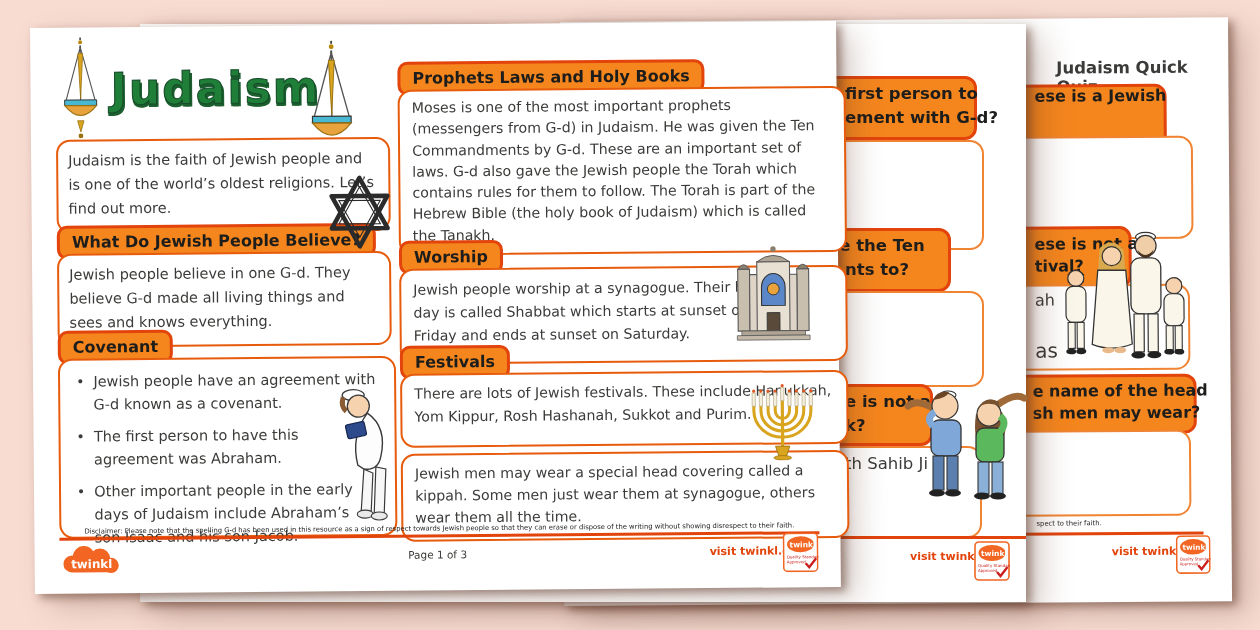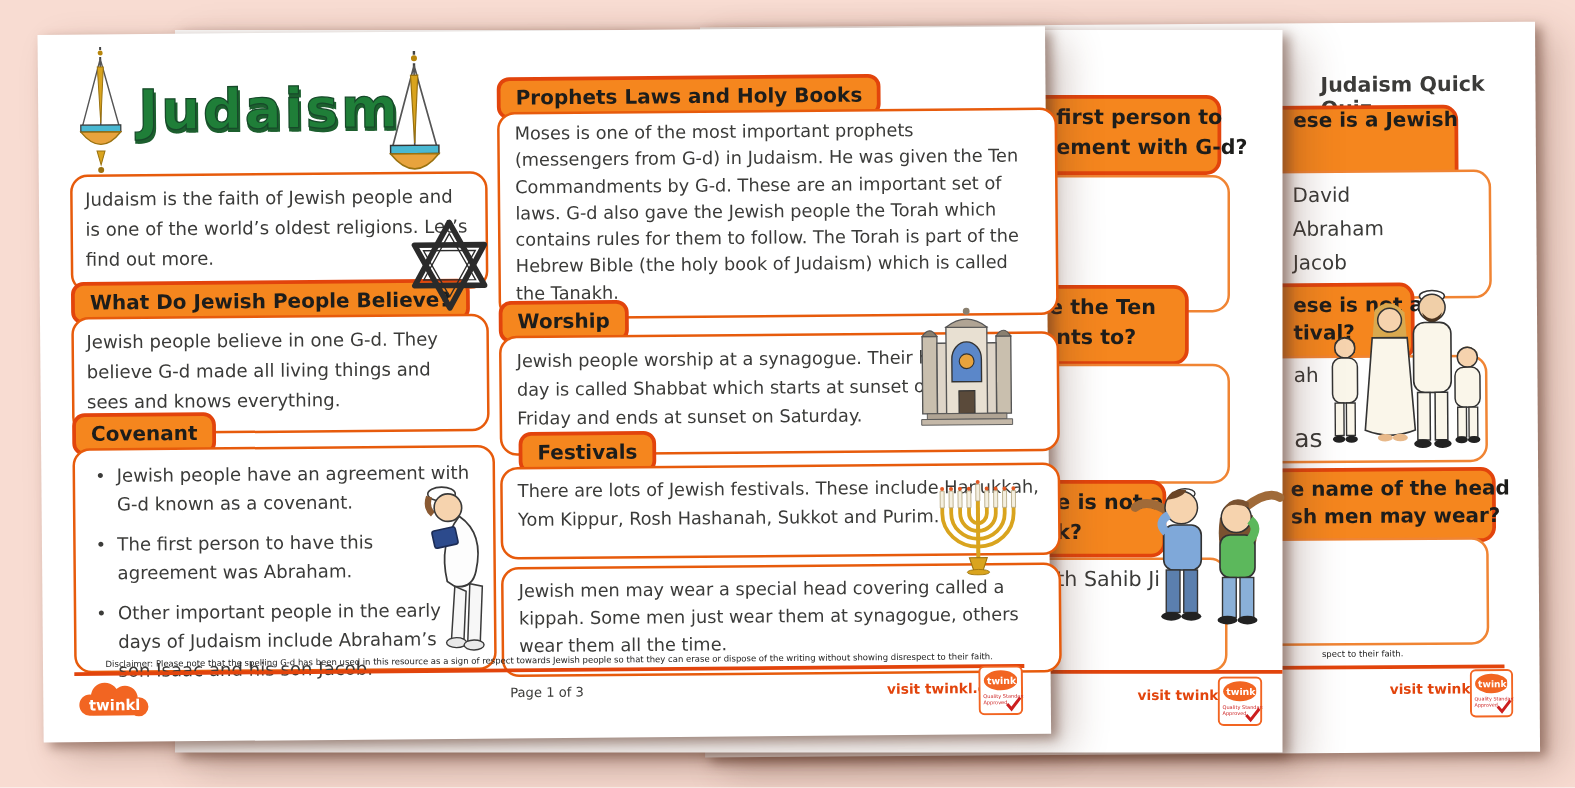--- a/index.html
+++ b/index.html
@@ -45,25 +45,20 @@
 </style>
 </head>
 <body>
 
 <div class="page" style="left:560px;top:22px;width:668px;height:584px;z-index:10;transform:rotate(-0.4deg);transform-origin:top left;">
   <div class="abs txt" style="left:496px;top:40px;font-size:16.5px;font-weight:bold;">Judaism Quick Quiz</div>
 
   <div class="qbadge" style="left:408px;top:66px;width:192px;height:60px;"></div>
   <div class="qtext line" style="left:474px;top:68px;font-size:16px;">ese is a Jewish</div>
   <div class="ansbox" style="left:428px;top:118px;width:200px;height:99px;"></div>
-  <div class="abs txt" style="left:473px;top:124px;font-size:16px;line-height:27px;z-index:8;">
-    <div class="line">David</div>
-    <div class="line">Abraham</div>
-    <div class="line">Jacob</div>
-  </div>
 
   <div class="qbadge" style="left:396px;top:208px;width:168px;height:56px;"></div>
   <div class="qtext line" style="left:473px;top:216px;font-size:16px;">ese is not a</div>
   <div class="qtext line" style="left:473px;top:238px;font-size:16px;">tival?</div>
   <div class="ansbox" style="left:428px;top:266px;width:196px;height:82px;"></div>
   <div class="abs txt line" style="left:473px;top:272px;font-size:16px;z-index:8;">ah</div>
   <div class="abs txt line" style="left:473px;top:320px;font-size:20px;z-index:8;">as</div>
 
   <svg class="abs" style="left:492px;top:212px;z-index:9;" width="140" height="150" viewBox="0 0 140 150">
 
@@ -97,21 +92,21 @@
     <rect x="121" y="96" width="7" height="24" fill="#faf6ea" stroke="#333" stroke-width="1.1"></rect>
     <ellipse cx="115" cy="122" rx="5" ry="2.8" fill="#222"></ellipse>
       <ellipse cx="125" cy="122" rx="5" ry="2.8" fill="#222"></ellipse>
   </svg>
 
   <div class="qbadge" style="left:396px;top:356px;width:232px;height:54px;"></div>
   <div class="qtext line" style="left:470px;top:363px;font-size:16px;">e name of the head</div>
   <div class="qtext line" style="left:470px;top:385px;font-size:16px;">sh men may wear?</div>
   <div class="ansbox" style="left:430px;top:412px;width:194px;height:82px;"></div>
 
-  <div class="small-disc" style="left:473px;top:501px;margin-left:21px;">spect to their faith.</div>
+  <div class="small-disc" style="left:473px;top:501px;">spect to their faith.</div>
   <div class="redline" style="left:60px;top:514px;width:580px;"></div>
   <div class="visit" style="left:548px;top:527px;">visit twinkl.com</div>
   <svg class="abs" style="left:612px;top:517px;" width="35" height="40" viewBox="0 0 36 40">
     <rect x="1" y="1" width="34" height="38" rx="4" fill="#fff" stroke="#f26522" stroke-width="1.6"></rect>
     <ellipse cx="18" cy="12" rx="13.5" ry="8" fill="#f26522"></ellipse>
     <text x="7" y="15" font-size="7.5" font-weight="bold" fill="#fff">twinkl</text>
     <text x="4" y="26" font-size="4" fill="#cc1f1f">Quality Standard</text>
     <text x="4" y="31" font-size="4" fill="#cc1f1f">Approved</text>
     <path d="M23,31 l3.5,4 l7,-9" stroke="#cc1f1f" stroke-width="2.4" fill="none"></path>
   </svg>
@@ -281,21 +276,21 @@
     <rect x="27" y="20" width="36" height="76" fill="#e8e0d2" stroke="#555" stroke-width="1.2"></rect>
     <path d="M27,20 q18,-14 36,0 Z" fill="#b0a494" stroke="#555" stroke-width="1"></path>
     <circle cx="45" cy="6" r="3" fill="#8a8070"></circle>
     <path d="M32,48 a13,15 0 0 1 26,0 v20 h-26 Z" fill="#5b87c9" stroke="#333" stroke-width="1.2"></path>
     <circle cx="45" cy="50" r="6.5" fill="#e8a33d" stroke="#333" stroke-width="1"></circle>
     <rect x="38" y="76" width="14" height="20" fill="#5a4a3a" stroke="#333" stroke-width="1"></rect>
     <rect x="10" y="96" width="70" height="5" fill="#b0a494" stroke="#555" stroke-width="0.8"></rect>
     <rect x="5" y="101" width="80" height="5" fill="#c4b8a8" stroke="#555" stroke-width="0.8"></rect>
   </svg>
 
-  <div class="badge" style="left:367px;top:321px;margin-left:15px;">Festivals</div>
+  <div class="badge" style="left:367px;top:321px;">Festivals</div>
   <div class="box" style="left:367px;top:349px;width:420px;height:56px;padding:7px 12px;font-size:14.2px;line-height:23px;">
     <div class="line">There are lots of Jewish festivals. These include Hanukkah,</div>
     <div class="line">Yom Kippur, Rosh Hashanah, Sukkot and Purim.</div>
   </div>
 
   <svg class="abs" style="left:712px;top:357px;z-index:6;" width="74" height="82" viewBox="0 0 80 92">
     <g stroke="#d9a41e" stroke-width="3.4" fill="none">
       <path d="M8,30 v6 a32,30 0 0 0 64,0 v-6"></path>
       <path d="M16,30 v6 a24,23 0 0 0 48,0 v-6"></path>
       <path d="M24,30 v6 a16,16 0 0 0 32,0 v-6"></path>

